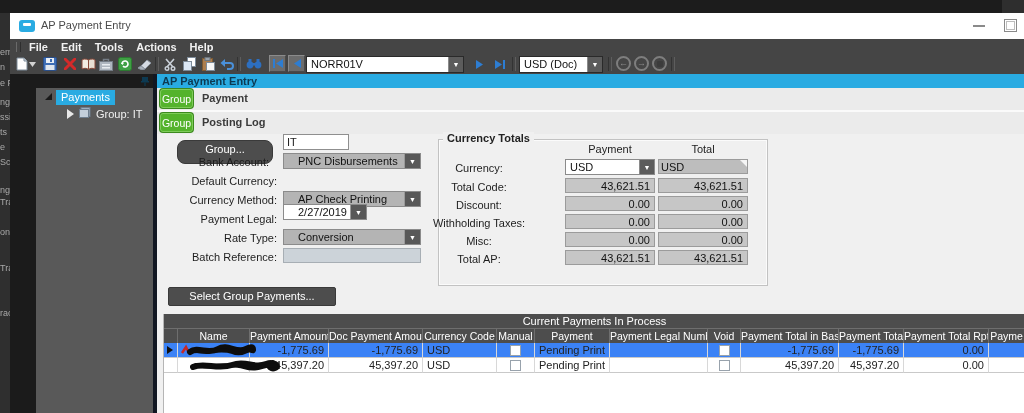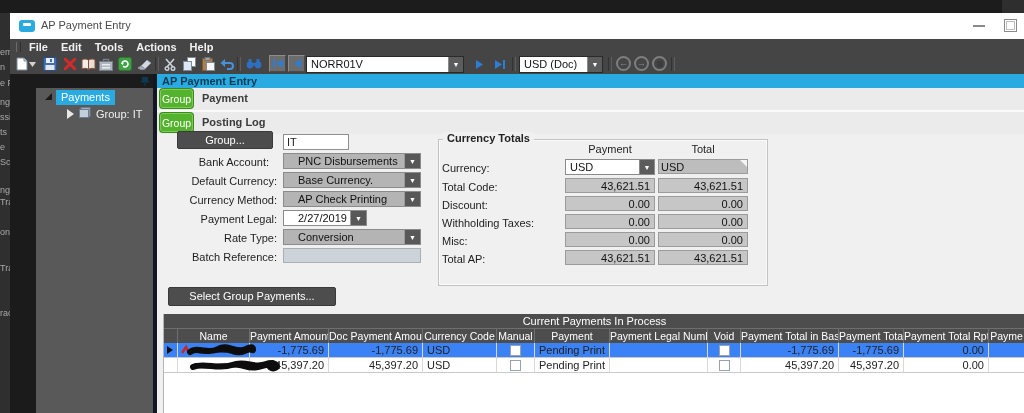--- a/index.html
+++ b/index.html
@@ -52,36 +52,36 @@
   #tabrow1{top:88px;}
   #tabgap{left:157px;top:110px;width:867px;height:2px;background:#fafafa;}
   #tabrow2{top:112px;}
   .group-badge{position:absolute;left:3px;top:1px;width:33px;height:19px;background:#54b32c;border:1px solid #7ecb5a;border-radius:3px;color:#fff;font-size:10.5px;text-align:center;line-height:18px;box-sizing:border-box;box-shadow:0 0 0 1px #3c8a1e;}
   .tab-label{position:absolute;left:45px;top:4px;font-weight:bold;color:#3a3a3a;}
   #formbg{left:157px;top:134px;width:867px;height:279px;background:#f0f0f0;}
 
   
   .flabel{position:absolute;width:120px;text-align:right;color:#1d1d1d;}
   .darkbtn{position:absolute;background:#4d4d4d;border:1px solid #3a3a3a;border-radius:2px;color:#fff;text-align:center;box-sizing:border-box;}
-  #group-btn{left:177px;top:131px;width:96px;height:18px;line-height:16px;}
+  #group-btn{left:177px;top:140px;width:96px;height:24px;line-height:16px;border-radius:8px;}
   #group-input{left:283px;top:134px;width:66px;height:16px;background:#fff;border:1px solid #8f8f8f;box-sizing:border-box;padding:1px 3px;line-height:13px;}
   .dd{position:absolute;left:283px;width:138px;height:16px;background:#b4b4b4;border:1px solid #8b8b8b;box-sizing:border-box;display:flex;}
   .dd .dd-val{flex:1;padding:1px 14px;line-height:12px;color:#111;white-space:nowrap;overflow:hidden;}
   .dd .dd-btn{width:15px;background:#585858;border-left:1px solid #9a9a9a;color:#fff;font-size:7px;display:flex;align-items:center;justify-content:center;}
   .dd.white{background:#fff;}
   #dd-date{width:84px;}
   #batch-field{position:absolute;left:283px;top:248px;width:138px;height:15px;background:#ccd3d9;border:1px solid #a7aeb4;box-sizing:border-box;}
   #status-badge{position:absolute;left:336px;top:264px;width:112px;height:16px;background:#54b71e;border:1px solid #3f8c17;color:#0c2b00;text-align:center;line-height:15px;box-sizing:border-box;}
   #select-btn{left:168px;top:287px;width:168px;height:19px;line-height:17px;}
 
   
   #ct-box{left:438px;top:139px;width:328px;height:145px;border:1px solid #c2c2c2;box-shadow:inset 0 0 0 1px #fbfbfb;}
   #ct-title{left:443px;top:132px;background:#f0f0f0;font-weight:bold;padding:0 4px;}
   .ct-colhead{position:absolute;top:143px;width:90px;text-align:center;color:#1d1d1d;}
-  .ct-label{position:absolute;width:118px;left:442px;text-align:left;color:#1d1d1d;}
+  .ct-label{position:absolute;width:118px;left:420px;text-align:center;color:#1d1d1d;}
   .ct-field{position:absolute;width:90px;height:15px;background:#c6c6c6;border:1px solid #9b9b9b;box-sizing:border-box;text-align:right;padding:1px 4px 0 2px;line-height:12px;color:#111;}
   .ct-pay{left:565px;}
   .ct-bank{left:658px;}
   .ct-bank-currency{text-align:left;background:#bdbdbd;}
   .fold{position:absolute;right:0;top:0;width:0;height:0;border-left:7px solid transparent;border-top:7px solid #f5f5f5;}
   #ct-currency-combo{position:absolute;left:565px;top:159px;width:90px;height:16px;}
 
   
   #grid{left:163px;top:314px;width:861px;height:99px;overflow:hidden;border-left:1px solid #b5b5b5;border-right:1px solid #b5b5b5;background:#fff;}
   #grid-band{height:14px;background:#4d4d4d;color:#fff;text-align:center;line-height:14px;}
@@ -313,33 +313,29 @@
   <div id="group-btn" class="darkbtn">Group...</div>
   <div id="group-input" class="abs">IT</div>
 
   <span class="flabel" style="left:149px;top:156px">Bank Account:</span>
   <div class="dd" style="top:153px">
     <span class="dd-val">PNC Disbursements</span>
     <span class="dd-btn">▼</span>
   </div>
 
   <span class="flabel" style="left:157px;top:175px">Default Currency:</span>
-  <div class="dd" style="top:172px">
-    <span class="dd-val">Base Currency.</span>
-    <span class="dd-btn">▼</span>
-  </div>
 
   <span class="flabel" style="left:157px;top:194px">Currency Method:</span>
   <div class="dd" style="top:191px">
     <span class="dd-val">AP Check Printing</span>
     <span class="dd-btn">▼</span>
   </div>
 
   <span class="flabel" style="left:157px;top:213px">Payment Legal:</span>
-  <div class="dd white" id="dd-date" style="top:210px">
+  <div class="dd white" id="dd-date" style="top:204px">
     <span class="dd-val">2/27/2019</span>
     <span class="dd-btn">▼</span>
   </div>
 
   <span class="flabel" style="left:157px;top:232px">Rate Type:</span>
   <div class="dd" style="top:229px">
     <span class="dd-val">Conversion</span>
     <span class="dd-btn">▼</span>
   </div>
 

